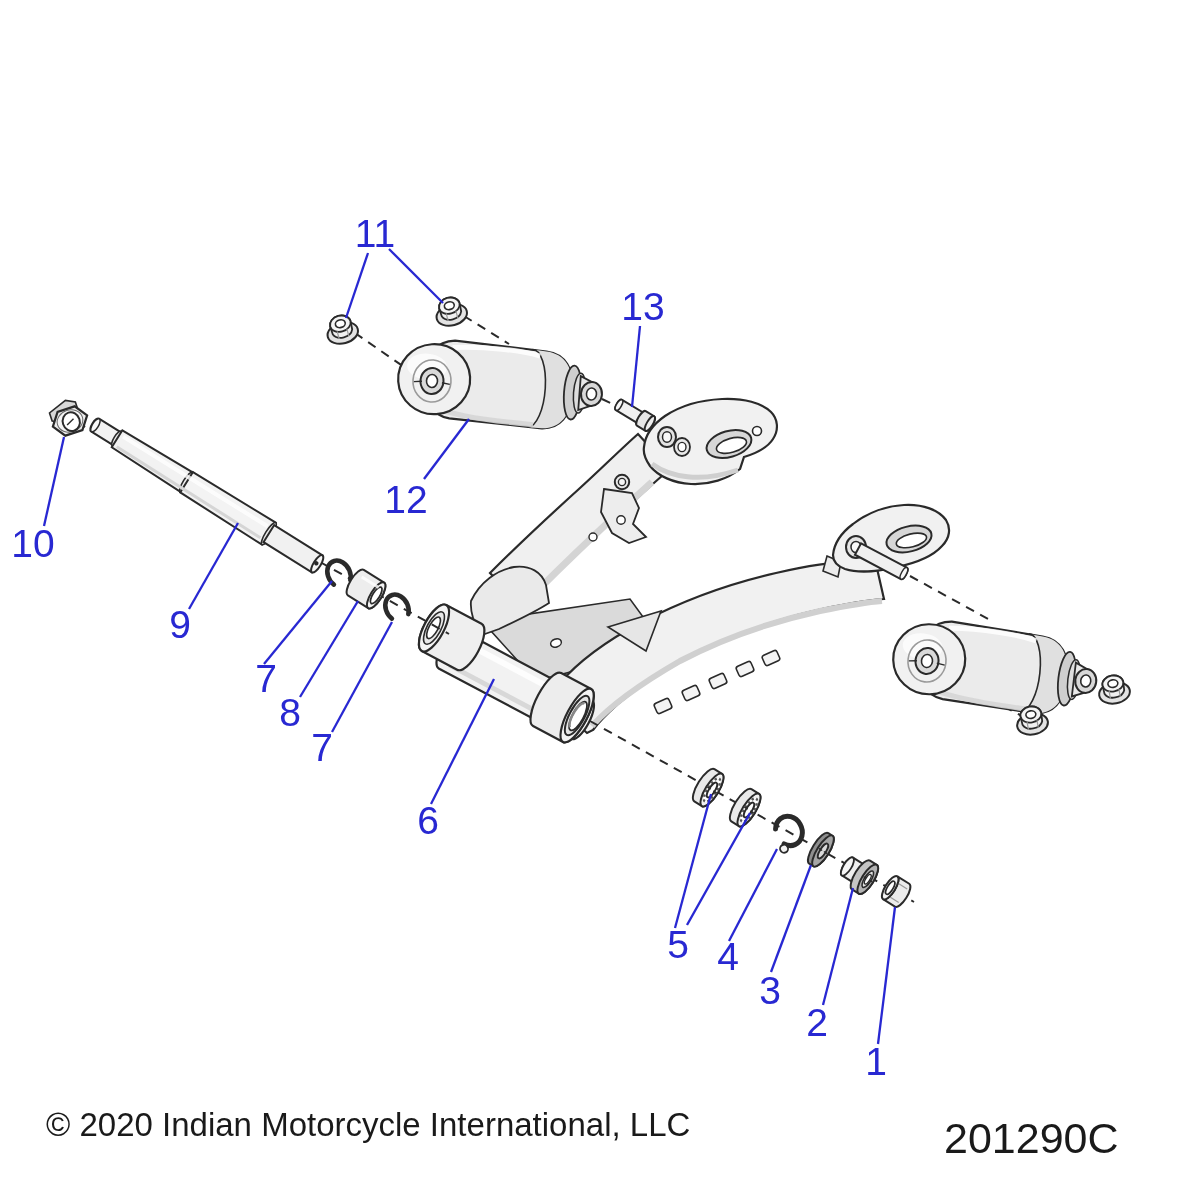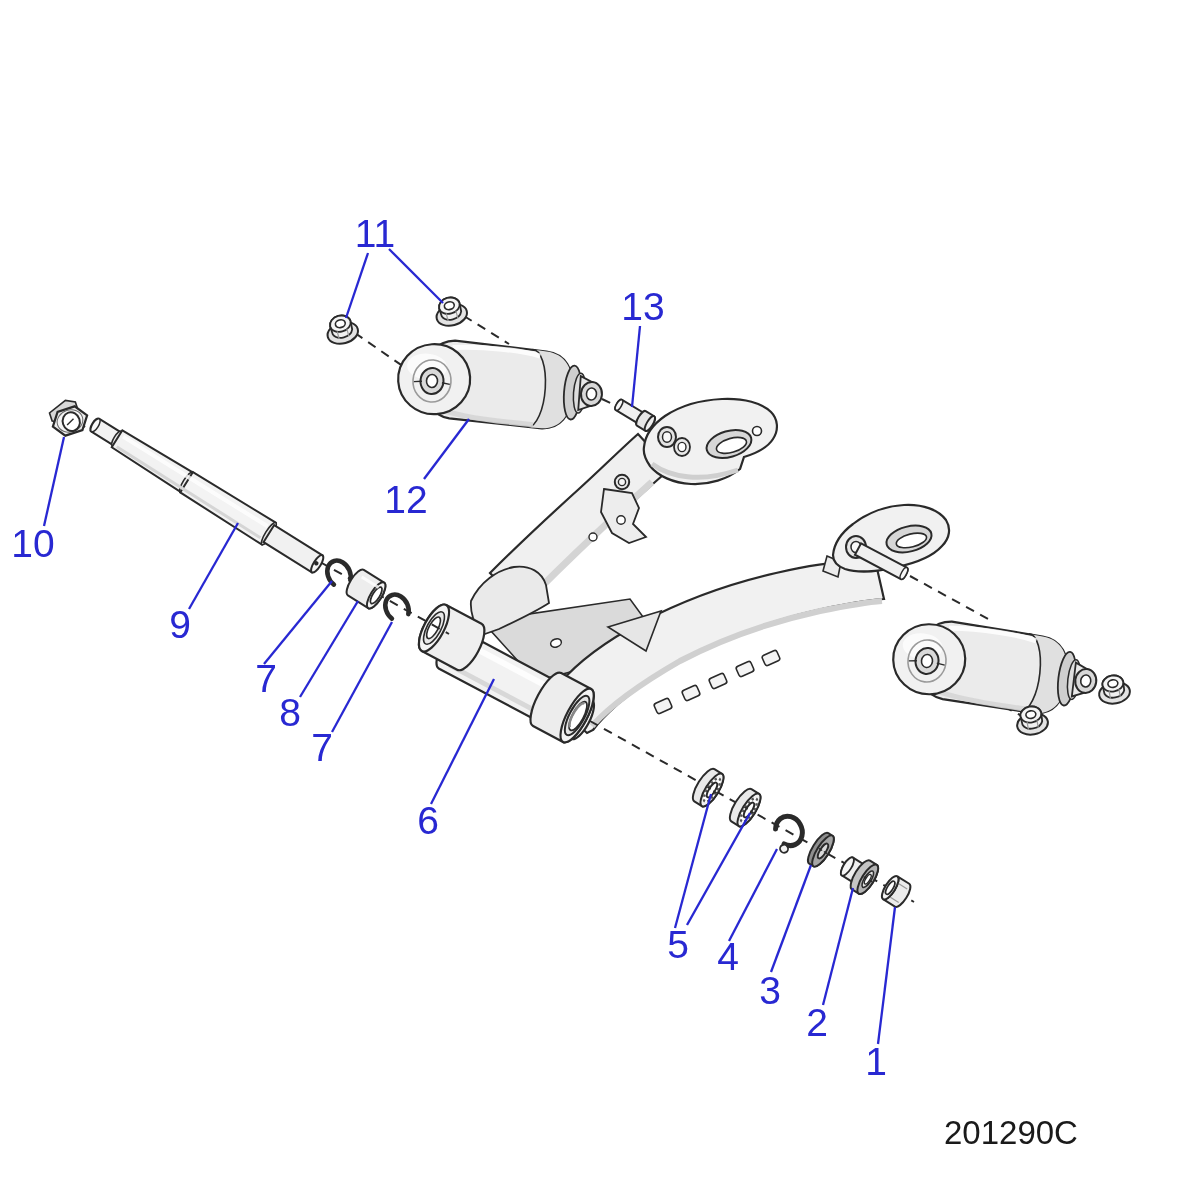--- a/index.html
+++ b/index.html
@@ -14,21 +14,21 @@
     font-size:39px;
     text-anchor:middle;
     dominant-baseline:central;
   }
   .footer-copyright {
     position:absolute; left:46px; top:1106px;
     font-size:33px; color:#1a1a1a; white-space:nowrap;
   }
   .footer-partnum {
     position:absolute; left:944px; top:1114px;
-    font-size:33px; color:#1a1a1a; white-space:nowrap;
+    font-size:43px; color:#1a1a1a; white-space:nowrap;
   }
 </style>
 </head>
 <body>
 
 <div class="stage">
 
 <svg id="diagram-svg" width="1200" height="1200" viewBox="0 0 1200 1200">
 
   <defs>
@@ -277,15 +277,16 @@
         <line x1="368" y1="253" x2="346" y2="318" stroke="#2828d2" stroke-width="2.3"></line>
         <line x1="389" y1="249" x2="443" y2="303" stroke="#2828d2" stroke-width="2.3"></line>
         <text x="375" y="233" class="callout-num" fill="#2828d2">11</text>
         <line x1="424" y1="479" x2="469" y2="419" stroke="#2828d2" stroke-width="2.3"></line>
         <text x="406" y="499" class="callout-num" fill="#2828d2">12</text>
         <line x1="640" y1="326" x2="632" y2="407" stroke="#2828d2" stroke-width="2.3"></line>
         <text x="643" y="306" class="callout-num" fill="#2828d2">13</text>
       </g>
 </svg>
 
+<div class="footer-copyright">© 2020 Indian Motorcycle International, LLC</div>
 <div class="footer-partnum">201290C</div>
 
 </div>
 
 </body></html>

